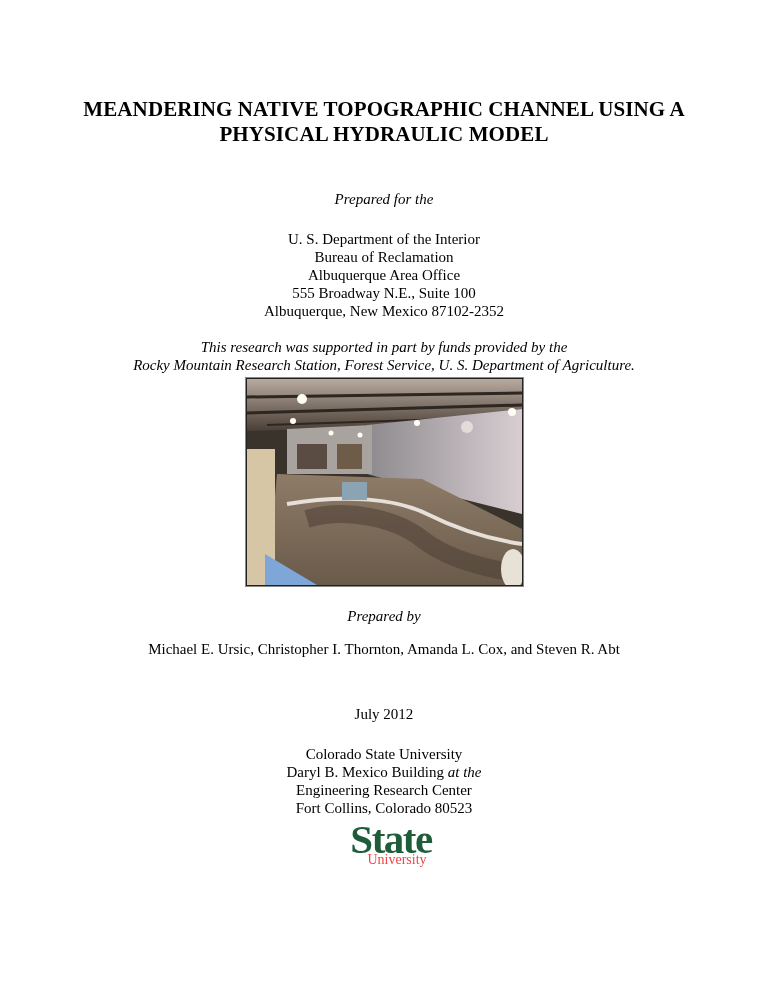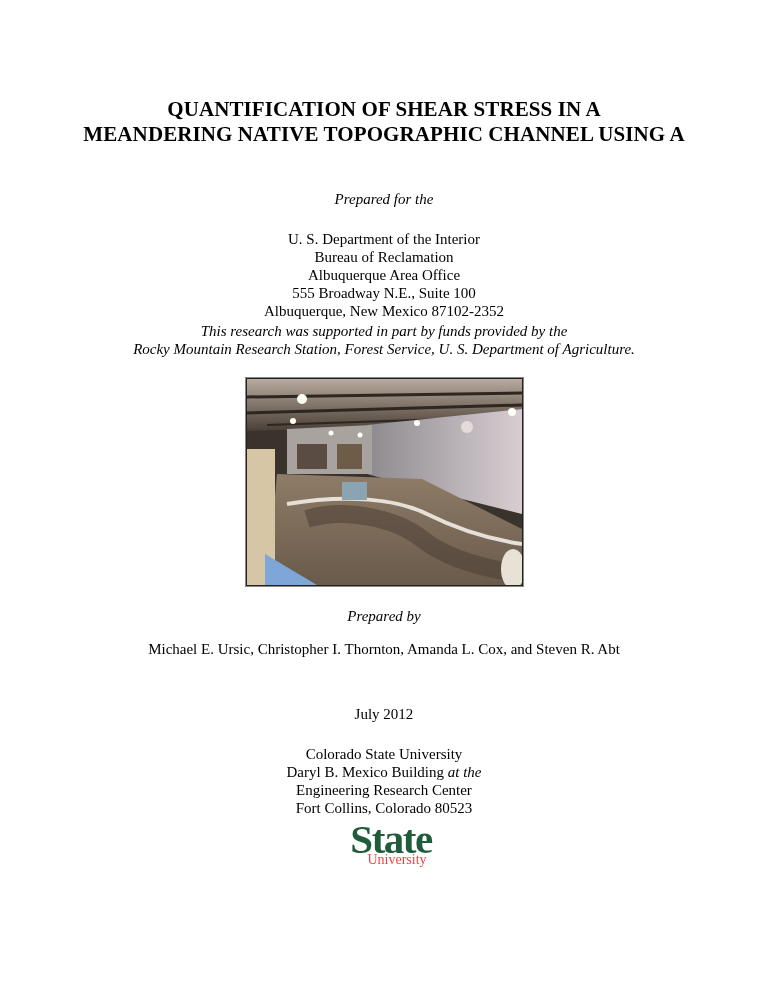--- a/index.html
+++ b/index.html
@@ -5,39 +5,39 @@
   html, body { margin: 0; padding: 0; background: #ffffff; }
   body { width: 768px; height: 994px; position: relative; overflow: hidden;
          font-family: "Liberation Serif", "DejaVu Serif", serif; color: #000; }
   .center { position: absolute; left: 0; width: 768px; text-align: center; }
   .title { top: 97px; font-weight: bold; font-size: 21px; line-height: 25px; letter-spacing: 0.1px; }
   .title div { white-space: nowrap; }
   .ital { font-style: italic; }
   .p15 { font-size: 15px; line-height: 18px; }
   .prep-for { top: 190px; }
   .addr { top: 230px; }
-  .support { top: 322px; }
+  .support { top: 338px; }
   .photo-wrap { position: absolute; left: 246px; top: 378px; width: 275px; height: 206px;
                 border: 1px solid #222; background: #2a2520; box-shadow: 0 0 0 1px #888; overflow: hidden; }
   .prep-by { top: 607px; }
   .authors { top: 640px; }
   .date { top: 705px; }
   .inst { top: 745px; }
   .logo { position: absolute; left: 300px; top: 826px; width: 170px; height: 64px; text-align: center;
           font-family: "Liberation Serif", serif; }
   .logo .l1 { font-size: 40px; font-weight: bold; color: #1e5c3a; line-height: 30px; letter-spacing: -1.5px; }
   .logo .l2 { font-size: 41px; font-weight: bold; color: #1e5c3a; line-height: 26px; letter-spacing: -1.5px; margin-left: 12px; }
   .logo .l3 { font-size: 14px; color: #ef4444; line-height: 16px; margin-left: 24px; }
 </style>
 </head>
 <body>
 
 <div class="center title">
-  <div>QUANTIFICATION OF SHEAR STRESS IN A</div>
   <div>MEANDERING NATIVE TOPOGRAPHIC CHANNEL USING A</div>
+  <div>PHYSICAL HYDRAULIC MODEL</div>
 </div>
 
 <div class="center p15 ital prep-for">Prepared for the</div>
 
 <div class="center p15 addr">
   <div>U. S. Department of the Interior</div>
   <div>Bureau of Reclamation</div>
   <div>Albuquerque Area Office</div>
   <div>555 Broadway N.E., Suite 100</div>
   <div>Albuquerque, New Mexico 87102-2352</div>

